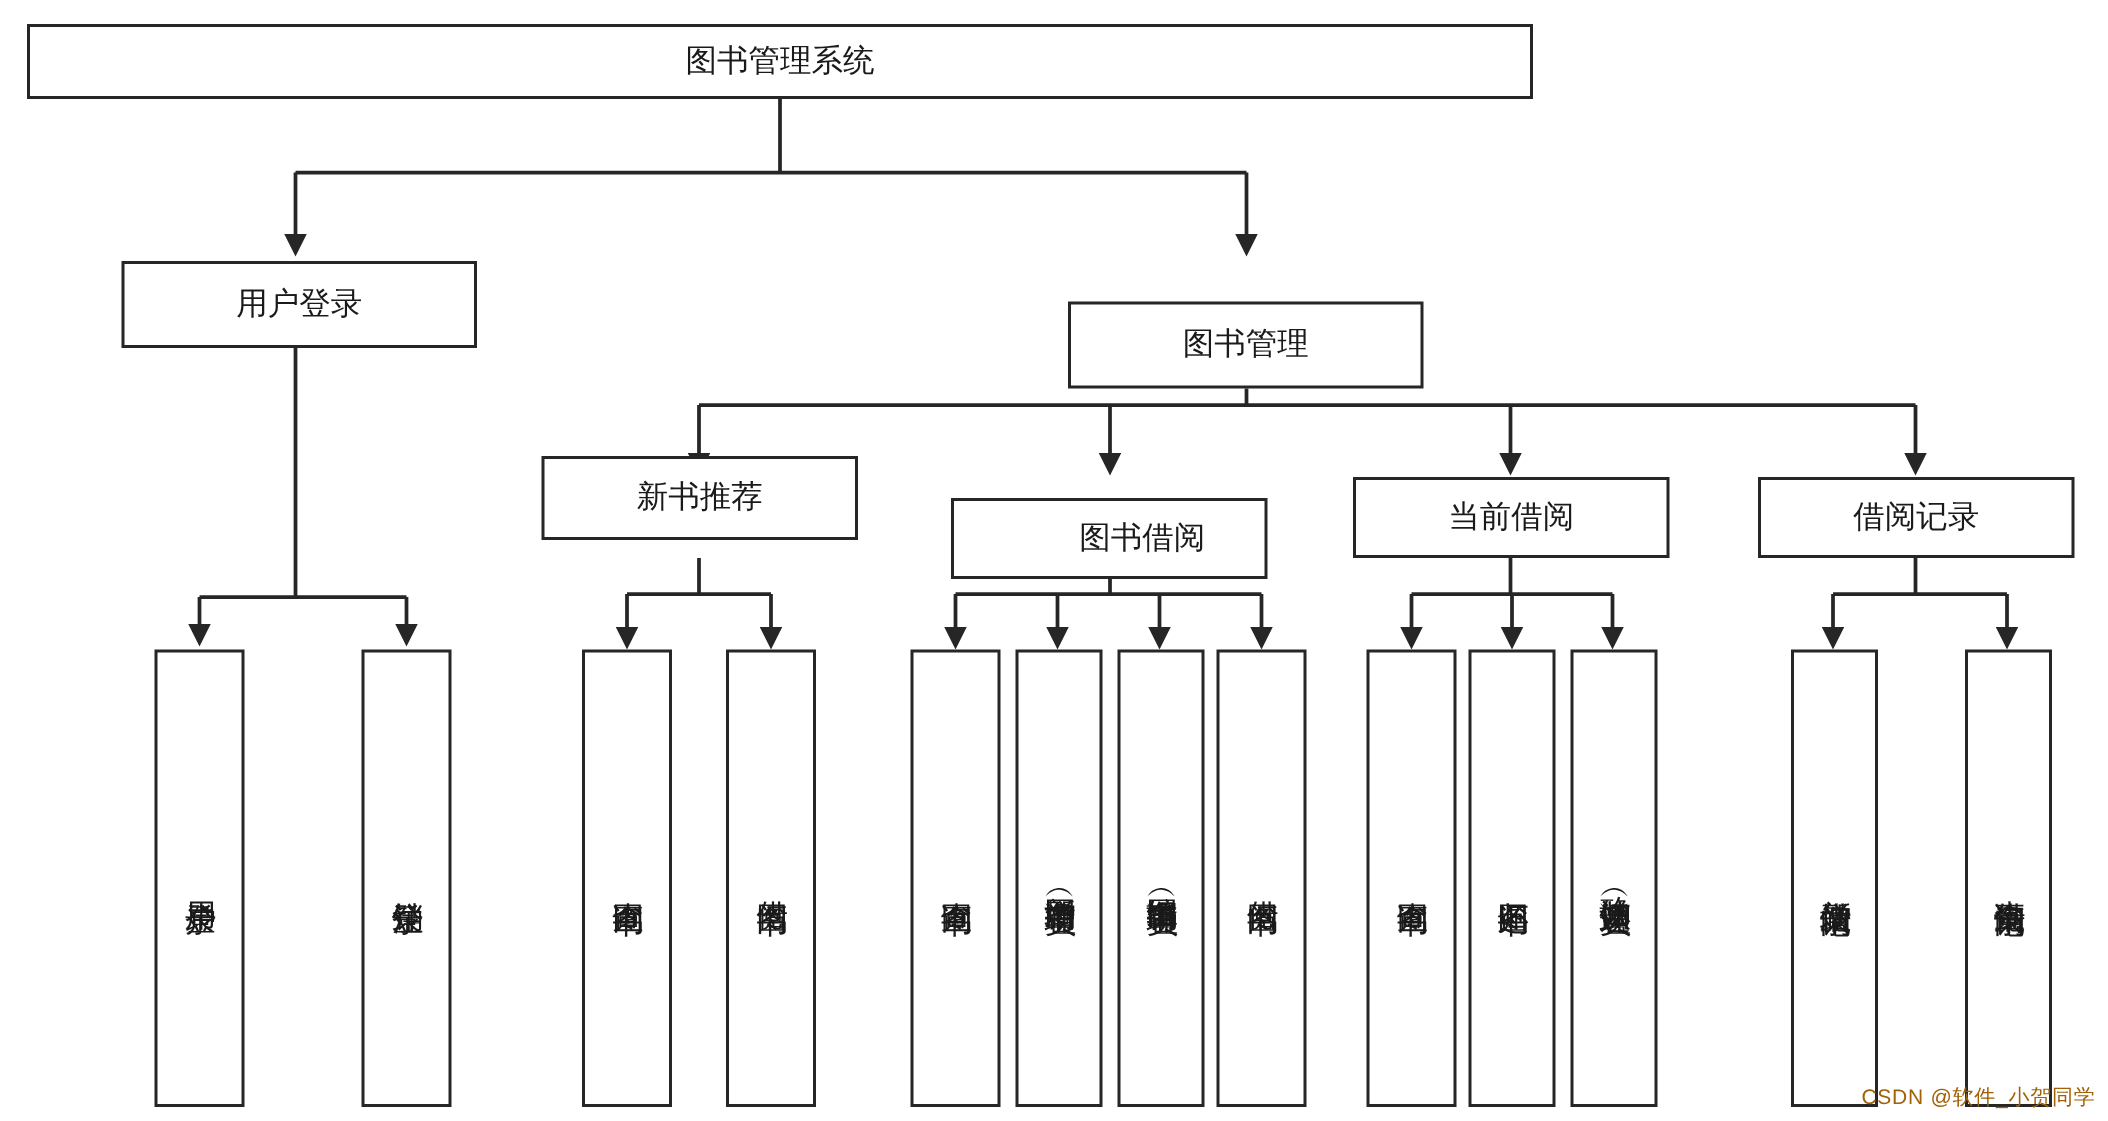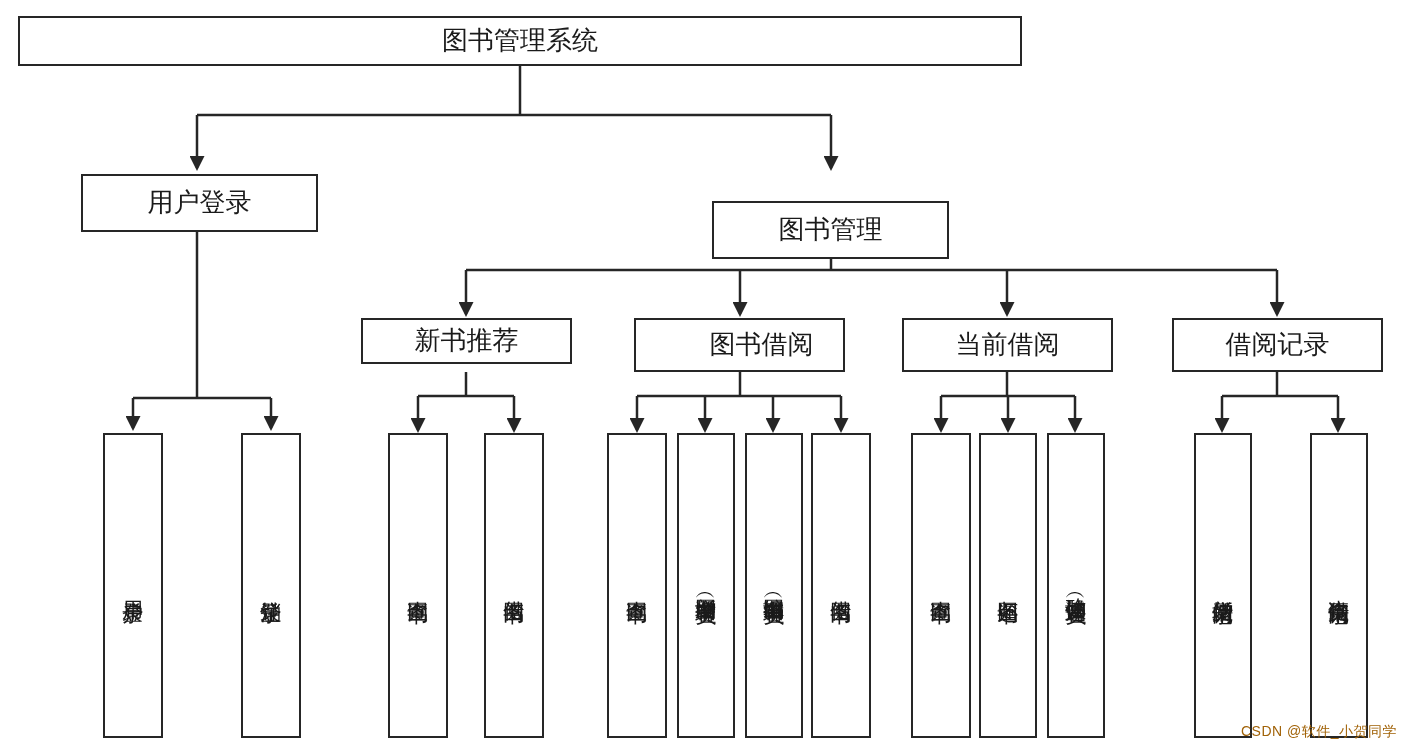--- a/index.html
+++ b/index.html
@@ -27,21 +27,21 @@
   }
   .node {
     position: absolute;
     box-sizing: border-box;
     border: 2px solid #262626;
     background: #ffffff;
     display: flex;
     align-items: center;
     justify-content: center;
     color: #1a1a1a;
-    font-size: 26px;
+    font-size: 21px;
     line-height: 1.12;
     text-align: center;
   }
   .node.vertical {
     writing-mode: vertical-rl;
     text-orientation: upright;
     letter-spacing: 1px;
     padding: 8px 0;
     font-size: 21px;
   }
@@ -117,24 +117,24 @@
     <span>图书管理系统</span>
   </div>
 
   <div class="node" style="left:81px; top:174px; width:237px; height:58px;">
     <span>用户登录</span>
   </div>
   <div class="node" style="left:712px; top:174px; width:237px; height:58px;margin-top:27px;">
     <span>图书管理</span>
   </div>
 
-  <div class="node" style="left:361px; top:318px; width:211px; height:46px;">
+  <div class="node" style="left:361px; top:304px; width:211px; height:56px;">
     <span>新书推荐</span>
   </div>
-  <div class="node" style="left:634px; top:318px; width:211px; height:54px;padding-left:44px;">
+  <div class="node" style="left:634px; top:332px; width:211px; height:54px;padding-left:44px;">
     <span>图书借阅</span>
   </div>
   <div class="node" style="left:902px; top:318px; width:211px; height:54px;">
     <span>当前借阅</span>
   </div>
   <div class="node" style="left:1172px; top:318px; width:211px; height:54px;">
     <span>借阅记录</span>
   </div>
 
   <div class="node vertical" style="left:103px; top:433px; width:60px; height:305px;">

